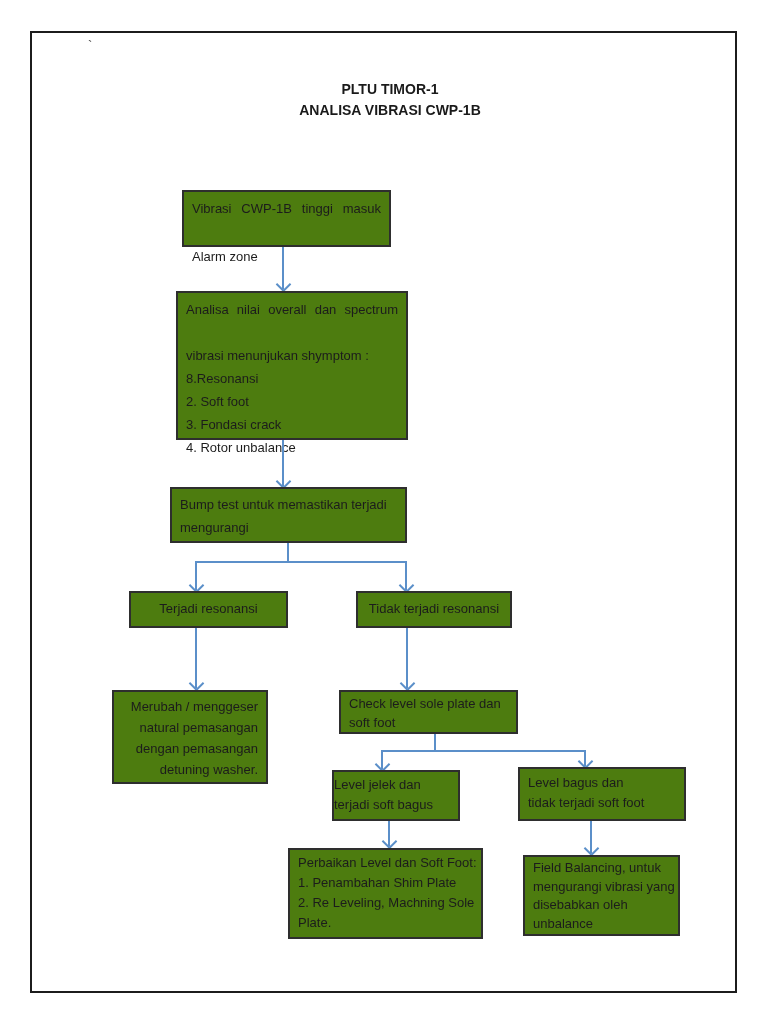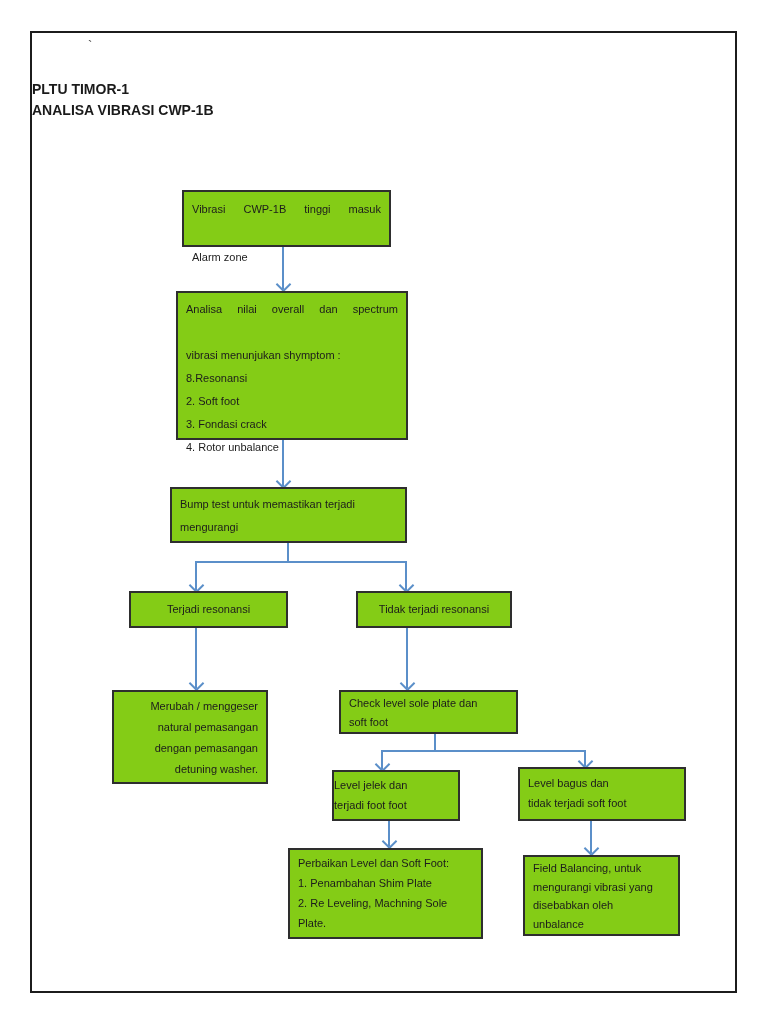--- a/index.html
+++ b/index.html
@@ -25,33 +25,33 @@
     position: absolute;
     left: 88px; top: 38px;
     font-size: 13px;
     color: #4a4a4a;
   }
 
   .title {
     position: absolute;
     left: 32px; top: 79px;
     width: 716px;
-    text-align: left;
+    text-align: center;
     font-size: 14px;
     font-weight: bold;
     color: #1a1a1a;
     line-height: 21px;
   }
 
   .bx {
     position: absolute;
     box-sizing: border-box;
     border: 2px solid #2e2e2e;
-    background: #84cc16;
-    font-size: 11px;
+    background: #4d7c0f;
+    font-size: 13px;
     color: #1c1c1c;
   }
   .ln { white-space: nowrap; }
   .jline { text-align: justify; white-space: normal; }
   .jline::after { content: ""; display: inline-block; width: 100%; height: 0; }
   .ctr { text-align: center; margin-left: 16px; }
 
   .vline, .hline {
     position: absolute;
     background: #5b8fc9;
@@ -136,21 +136,21 @@
     <div class="ln">soft foot</div>
   </div>
 
   <div class="vline" style="left:434px; top:734px; height:17px;"></div>
   <div class="hline" style="left:382px; top:750px; width:204px;"></div>
   <div class="vline varrow" style="left:381px; top:750px; height:19px;"></div>
   <div class="vline varrow" style="left:584px; top:750px; height:16px;"></div>
 
   <div class="bx" style="left:332px; top:770px; width:128px; height:51px; padding:3px 0; line-height:20px;">
     <div class="ln">Level jelek dan</div>
-    <div class="ln">terjadi foot foot</div>
+    <div class="ln">terjadi soft bagus</div>
   </div>
 
   <div class="bx" style="left:518px; top:767px; width:168px; height:54px; padding:4px 8px; line-height:20px;">
     <div class="ln">Level bagus dan</div>
     <div class="ln">tidak terjadi soft foot</div>
   </div>
 
   <div class="vline varrow" style="left:388px; top:821px; height:25px;"></div>
 
   <div class="vline varrow" style="left:590px; top:821px; height:32px;"></div>

